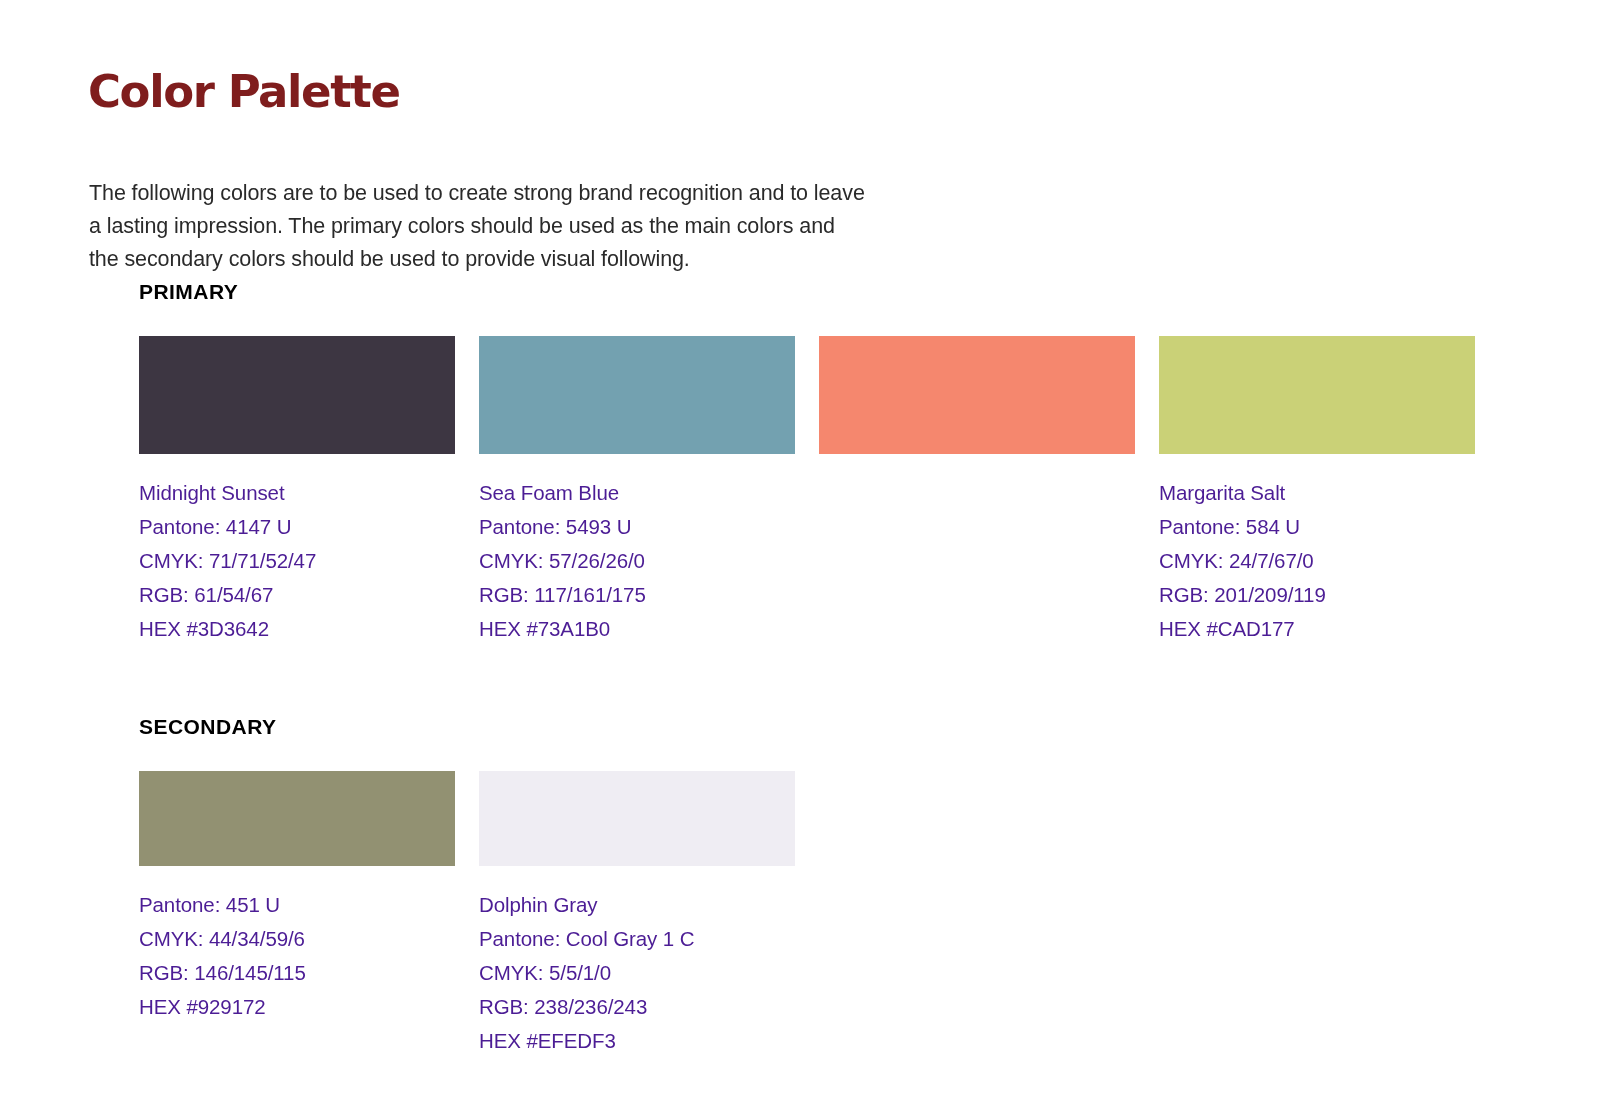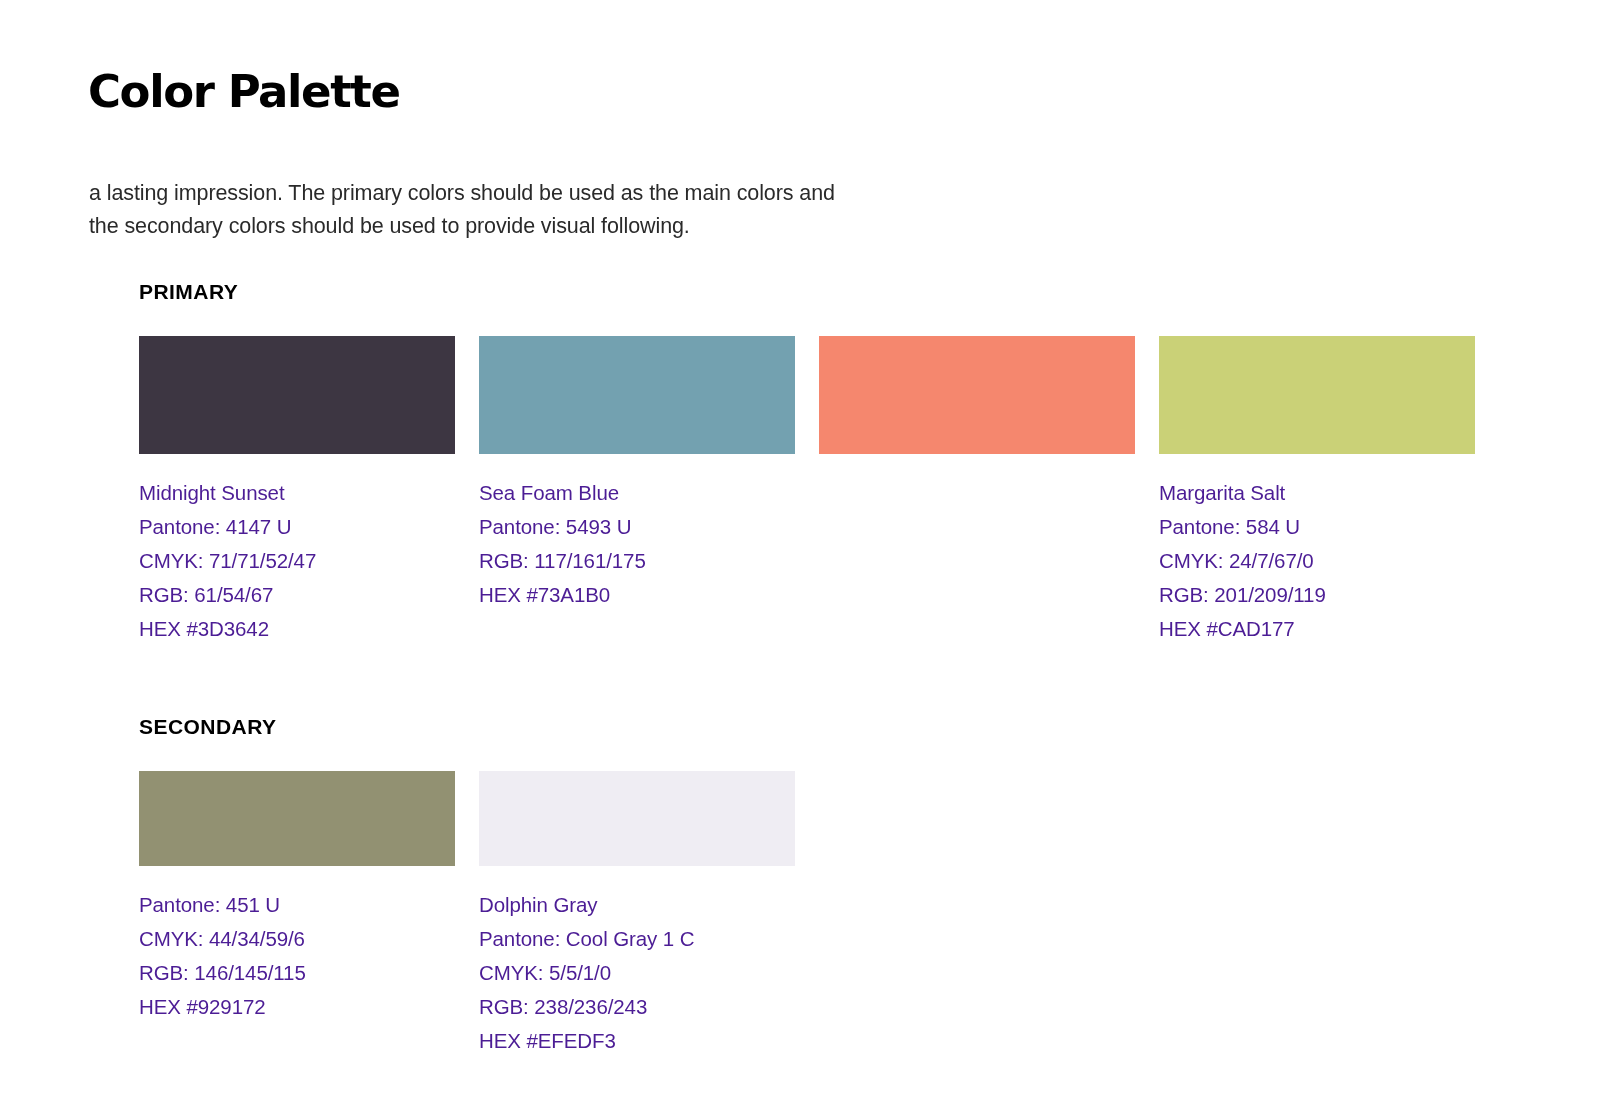--- a/index.html
+++ b/index.html
@@ -26,21 +26,21 @@
 
   
   .page-title {
     position: absolute;
     left: 88px;
     top: 36px;
     font-family: "DejaVu Sans", "Liberation Sans", sans-serif;
     font-size: 45px;
     font-weight: 700;
     letter-spacing: -1.4px;
-    color: #000000;
+    color: #7f1d1d;
     line-height: 1.15;
     white-space: nowrap;
   }
 
   
   .intro {
     position: absolute;
     left: 89px;
     top: 155px;
     width: 920px;
@@ -97,20 +97,21 @@
   .swatch-info .line { display: block; white-space: nowrap; }
 </style>
 </head>
 <body style="background: rgb(255, 255, 255);">
 
 <div class="page">
 
   <h1 class="page-title">Color Palette</h1>
 
   <p class="intro">
+    <span class="intro-line">The following colors are to be used to create strong brand recognition and to leave</span>
     <span class="intro-line">a lasting impression. The primary colors should be used as the main colors and</span>
     <span class="intro-line">the secondary colors should be used to provide visual following.</span>
   </p>
 
   <div class="section section-primary">
     <h2 class="section-heading">PRIMARY</h2>
 
     <div class="swatch-row">
 
       <div class="swatch">
@@ -122,20 +123,21 @@
           <span class="line">RGB: 61/54/67</span>
           <span class="line">HEX #3D3642</span>
         </div>
       </div>
 
       <div class="swatch">
         <div class="swatch-chip" style="background-color: rgb(115, 161, 176);"></div>
         <div class="swatch-info">
           <span class="line">Sea Foam Blue</span>
           <span class="line">Pantone: 5493 U</span>
+          <span class="line">CMYK: 57/26/26/0</span>
           <span class="line">RGB: 117/161/175</span>
           <span class="line">HEX #73A1B0</span>
         </div>
       </div>
 
       <div class="swatch">
         <div class="swatch-chip" style="background-color: rgb(245, 135, 110);"></div>
       </div>
 
       <div class="swatch">

